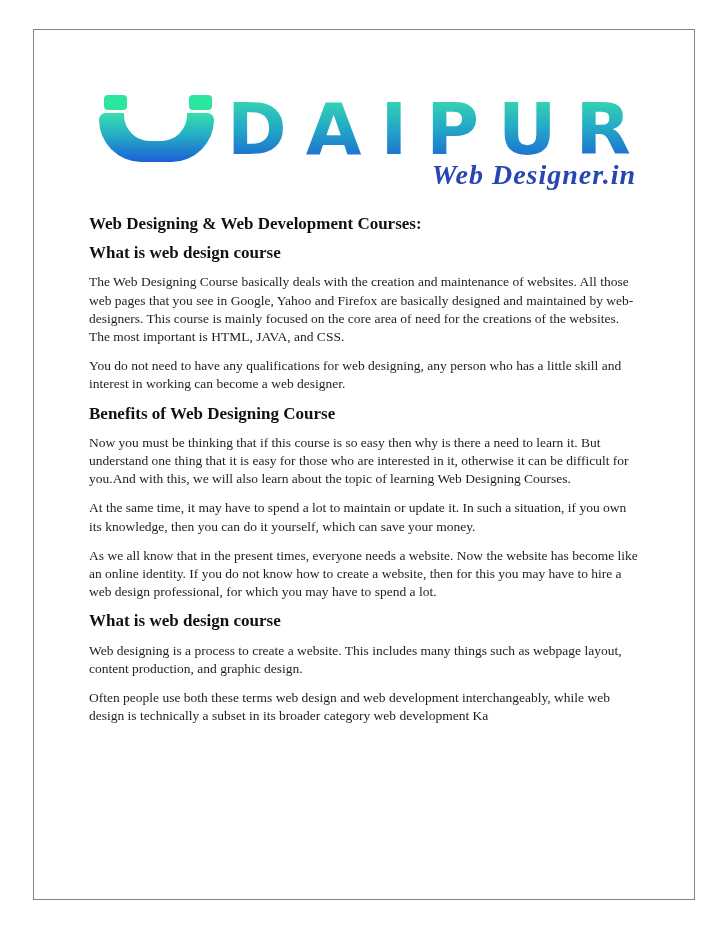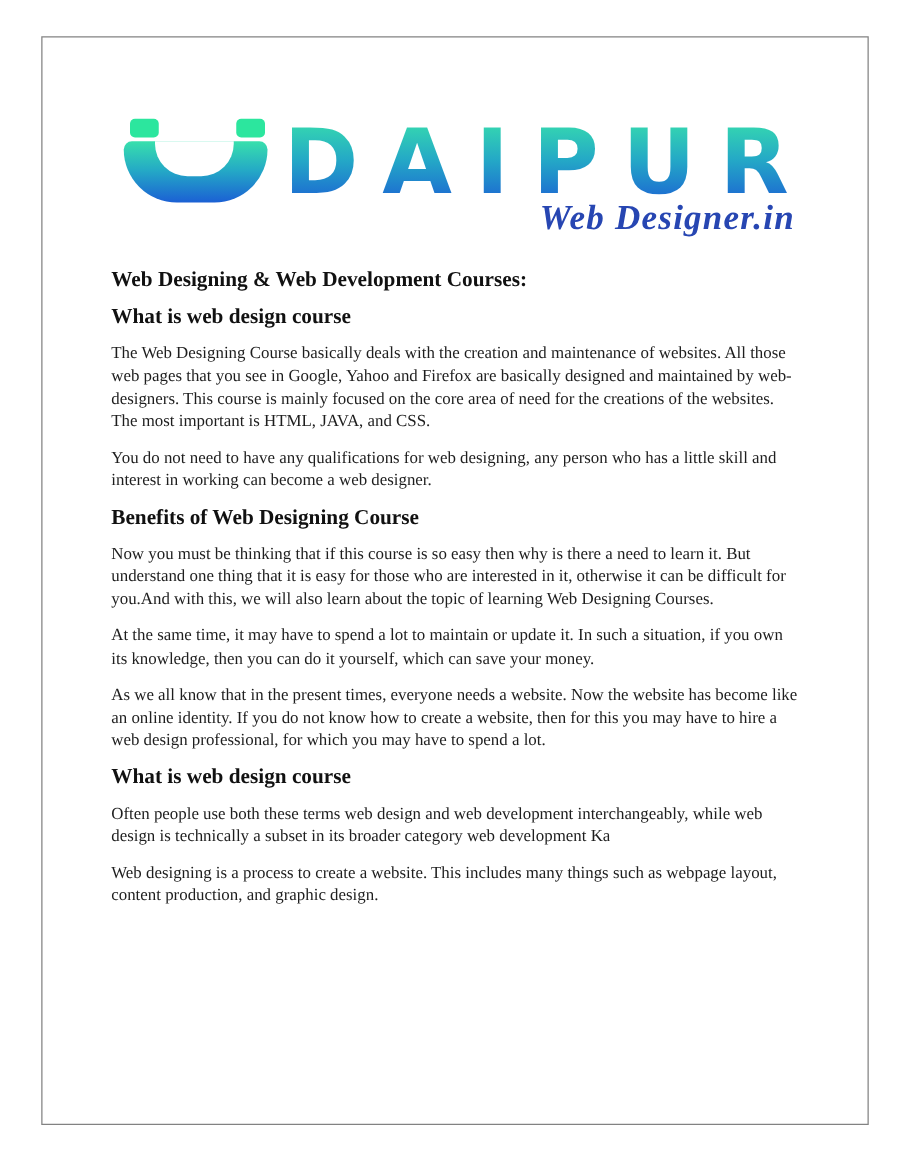--- a/index.html
+++ b/index.html
@@ -138,18 +138,18 @@
     <div class="doc">
         <div class="heading">Web Designing &amp; Web Development Courses:</div>
         <div class="heading">What is web design course</div>
         <p class="para">The Web Designing Course basically deals with the creation and maintenance of websites. All those web pages that you see in Google, Yahoo and Firefox are basically designed and maintained by web-designers. This course is mainly focused on the core area of need for the creations of the websites. The most important is HTML, JAVA, and CSS.</p>
         <p class="para">You do not need to have any qualifications for web designing, any person who has a little skill and interest in working can become a web designer.</p>
         <div class="heading">Benefits of Web Designing Course</div>
         <p class="para">Now you must be thinking that if this course is so easy then why is there a need to learn it. But understand one thing that it is easy for those who are interested in it, otherwise it can be difficult for you.And with this, we will also learn about the topic of learning Web Designing Courses.</p>
         <p class="para">At the same time, it may have to spend a lot to maintain or update it. In such a situation, if you own its knowledge, then you can do it yourself, which can save your money.</p>
         <p class="para">As we all know that in the present times, everyone needs a website. Now the website has become like an online identity. If you do not know how to create a website, then for this you may have to hire a web design professional, for which you may have to spend a lot.</p>
         <div class="heading">What is web design course</div>
+        <p class="para">Web designing is a process to create a website. This includes many things such as webpage layout, content production, and graphic design.</p>
         <p class="para">Often people use both these terms web design and web development interchangeably, while web design is technically a subset in its broader category web development Ka</p>
-        <p class="para">Web designing is a process to create a website. This includes many things such as webpage layout, content production, and graphic design.</p>
       </div>
 
   </div>
 </div>
 
 </body></html>

